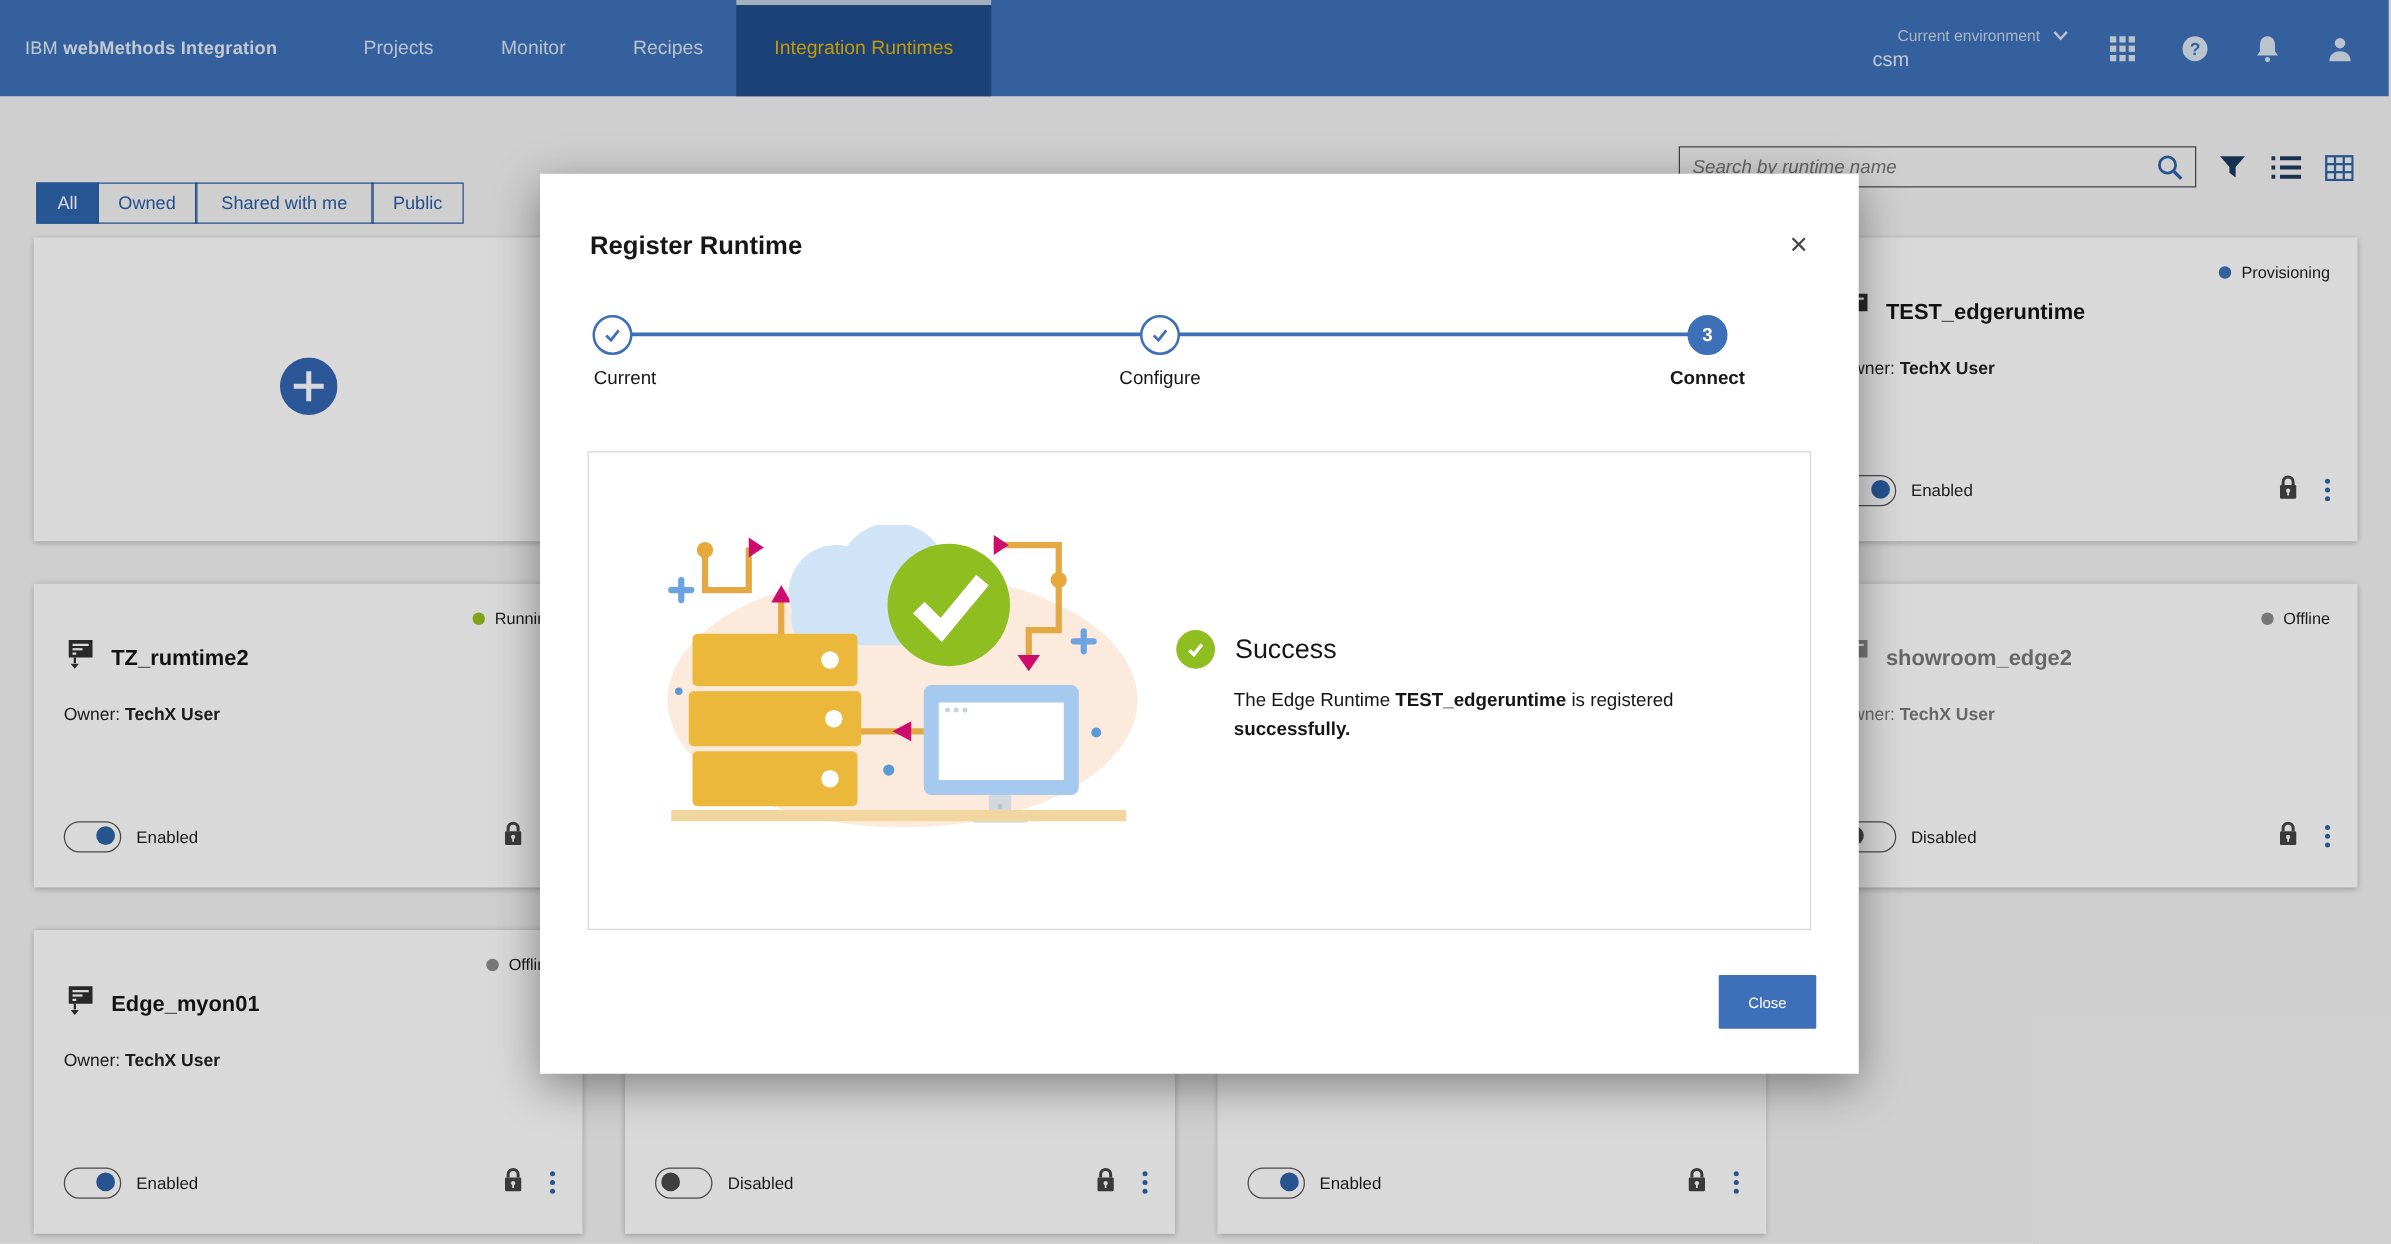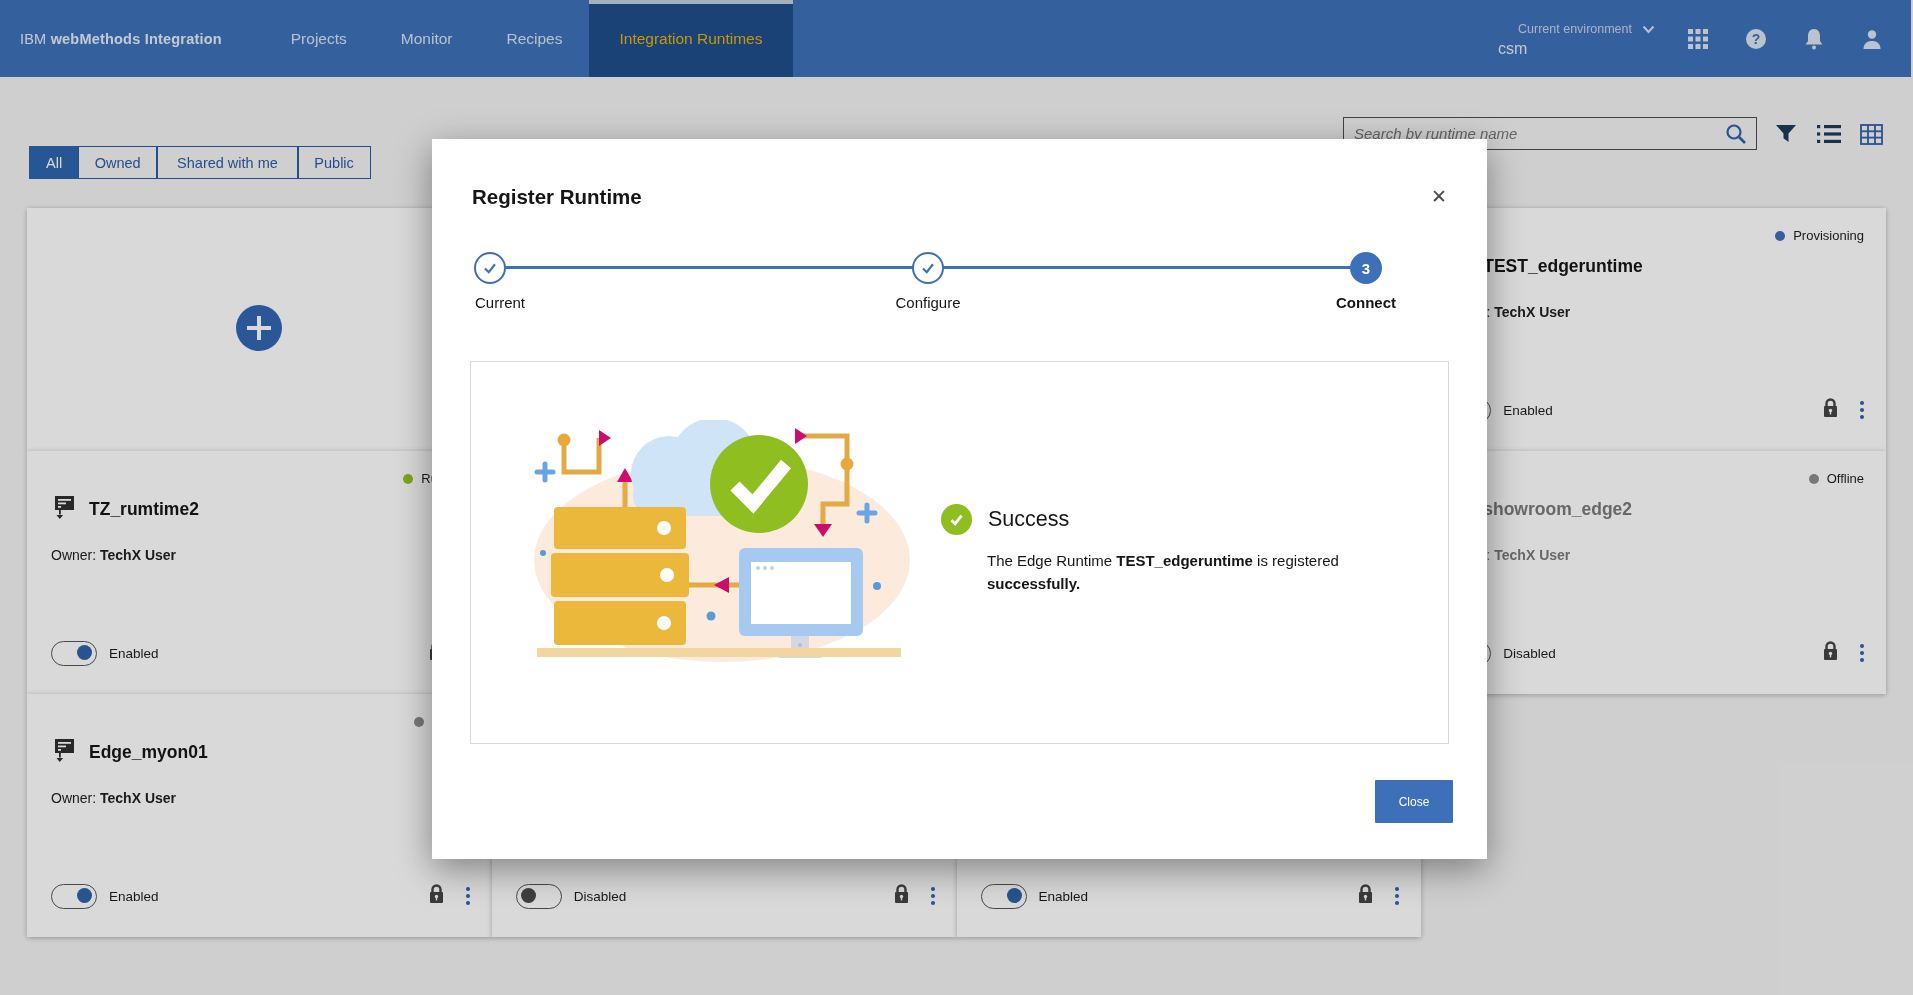--- a/index.html
+++ b/index.html
@@ -27,21 +27,21 @@
   .chip.first { margin-left:0; }
   .chip.active { background:#2e65ae; color:#fff; border-color:#2e65ae; }
   .chip.wide { padding:0 20px; }
   .search-box { position:absolute; left:1343px; top:0; width:414px; height:33px; border:1.5px solid #4e4e4e; display:flex; align-items:center; background:transparent; }
   .search-box input { flex:1; border:none; outline:none; background:transparent; font-style:italic; font-size:15px; color:#15803d; padding:0 10px; font-family:inherit; }
   .search-btn { width:40px; height:100%; display:flex; align-items:center; justify-content:center; cursor:pointer; }
   .tool-icon { position:absolute; top:3px; width:28px; height:28px; display:flex; align-items:center; justify-content:center; cursor:pointer; }
   .ti-filter { left:1772px; } .ti-list { left:1815px; } .ti-grid { left:1857px; }
 
   
-  .cards-grid { position:absolute; top:208px; left:27px; width:1859px; display:grid; grid-template-columns:repeat(4,1fr); grid-auto-rows:243px; }
+  .cards-grid { position:absolute; top:190px; left:27px; width:1859px; display:grid; grid-template-columns:repeat(4,1fr); grid-auto-rows:243px; gap:34px; }
   .card { position:relative; background:#ffffff; box-shadow:0 1px 5px rgba(0,0,0,.28); cursor:pointer; }
   .card-status { position:absolute; top:20px; right:22px; display:flex; align-items:center; gap:8px; font-size:13px; color:#1d1d1d; }
   .status-dot { width:10px; height:10px; border-radius:50%; background:#8d8d8d; }
   .card-head { position:absolute; top:44px; left:24px; display:flex; align-items:center; gap:12px; }
   .card-title { font-size:17.5px; font-weight:700; color:#161616; }
   .card-owner { position:absolute; top:96px; left:24px; font-size:14px; color:#222; }
   .card-owner b { font-weight:700; }
   .card.muted .card-title, .card.muted .card-owner { color:#7a7a7a; }
   .card.muted .rt-icon { opacity:.55; }
   .card-foot { position:absolute; left:24px; right:20px; bottom:28px; height:26px; display:flex; align-items:center; }

